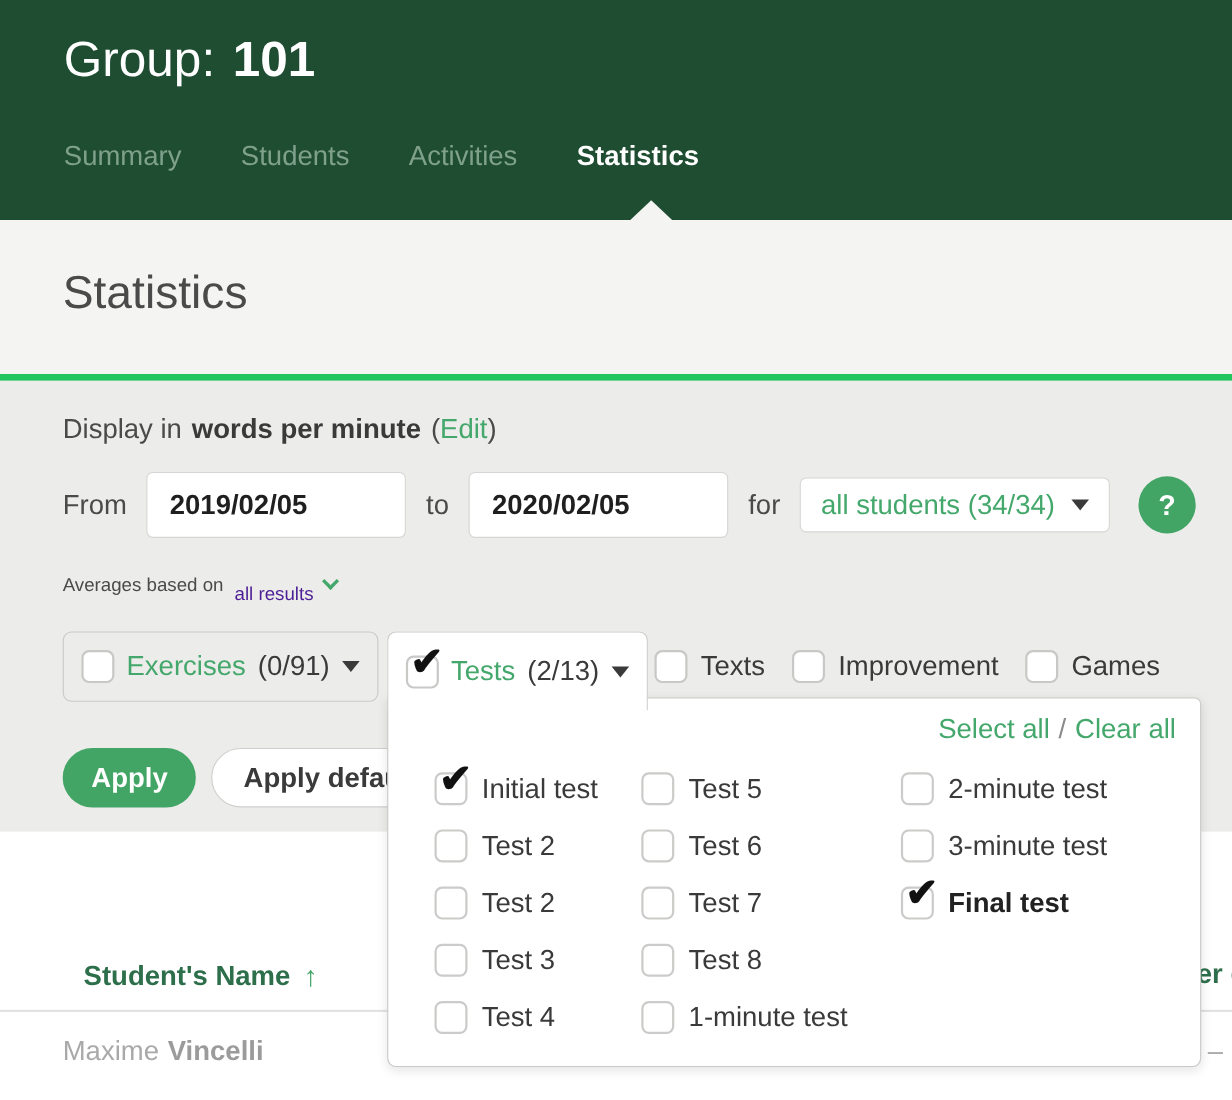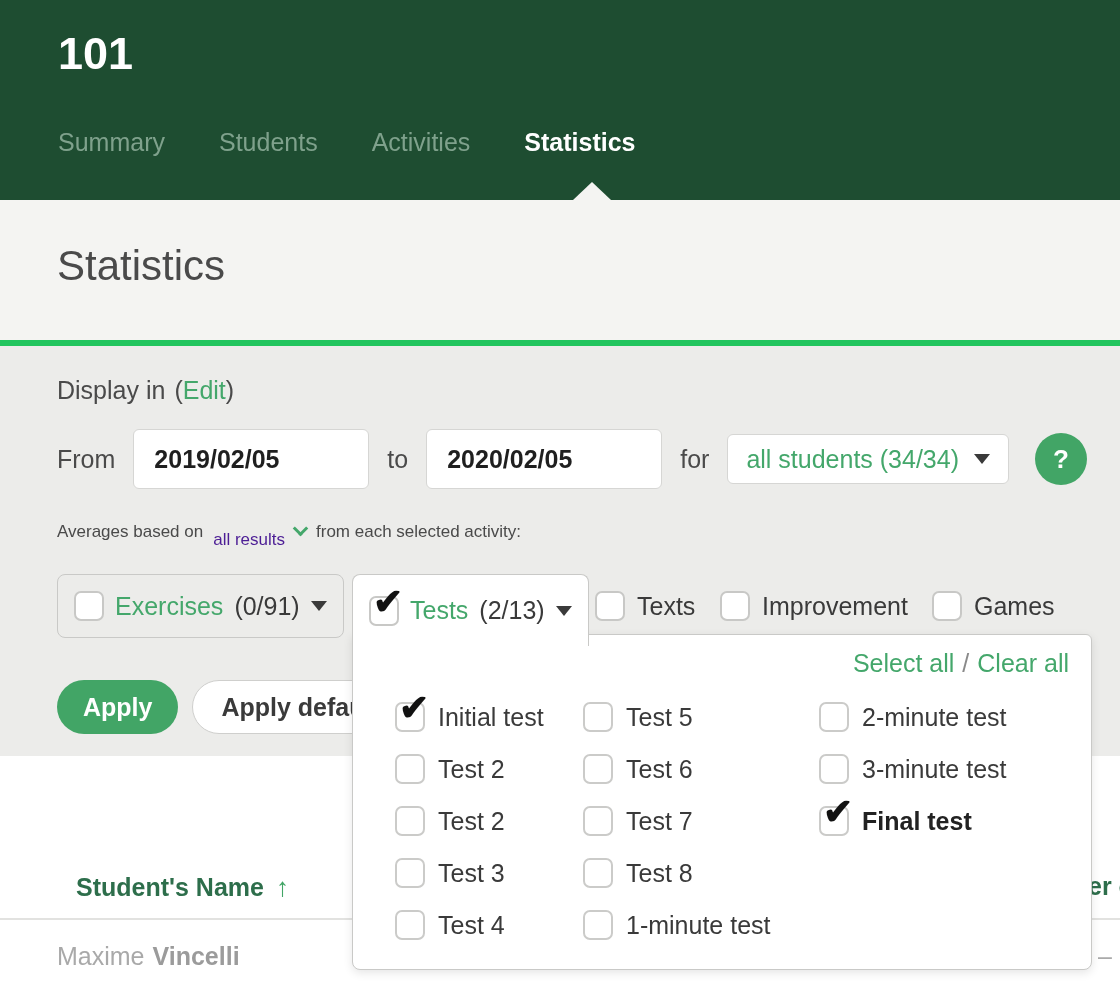--- a/index.html
+++ b/index.html
@@ -196,39 +196,41 @@
   .clipped-value {
     position:absolute; left:1098px; top:942px;
     font-size:25px; color:#aaaaaa;
   }
 </style>
 </head>
 <body>
 
 <header class="group-header">
   <h1 class="page-title">
+    <span>Group:</span>
     <span class="group-num">101</span>
   </h1>
   <nav class="tabs">
     <a class="tab">Summary</a>
     <a class="tab">Students</a>
     <a class="tab">Activities</a>
     <a class="tab active">Statistics</a>
   </nav>
   <div class="header-caret"></div>
 </header>
 
 <section class="stats-bar">
   <h2 class="stats-title">Statistics</h2>
 </section>
 
 <section class="settings">
 
   <div class="display-line">
     <span>Display in</span>
+    <span class="unit">words per minute</span>
     <span class="paren-group">
       <span>(</span>
       <a class="link-green">Edit</a>
       <span>)</span>
     </span>
   </div>
 
   <div class="date-row">
     <span class="lbl">From</span>
     <input class="date-input" type="text" value="2019/02/05" style="">
@@ -239,21 +241,20 @@
       <span class="value">all students (34/34)</span>
       <span class="caret-down"></span>
     </div>
     <button class="help-button">?</button>
   </div>
 
   <div class="averages-line">
     <span>Averages based on</span>
     <span class="averages-selection">all results</span>
     <span class="chevron-green"></span>
-    <span>from each selected activity:</span>
   </div>
 
   <div class="filter-row">
 
     <div class="filter-box exercises">
       <span class="cb"></span>
       <span class="filter-label-green">Exercises</span>
       <span class="filter-count">(0/91)</span>
       <span class="caret-down"></span>
     </div>

